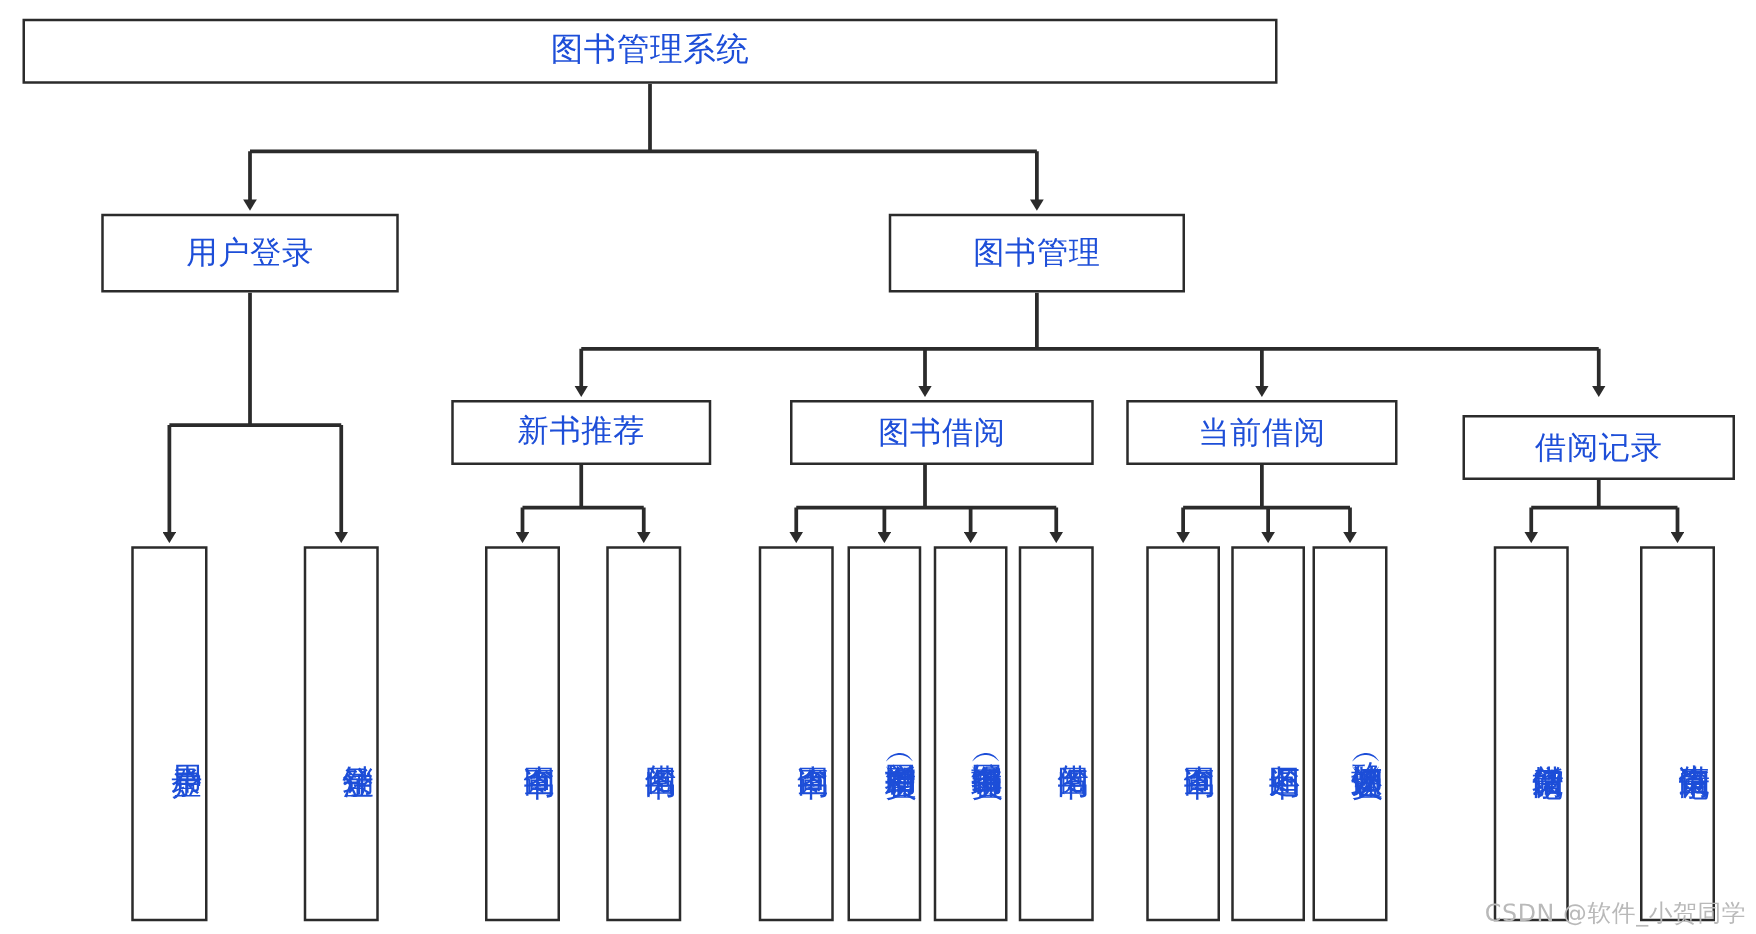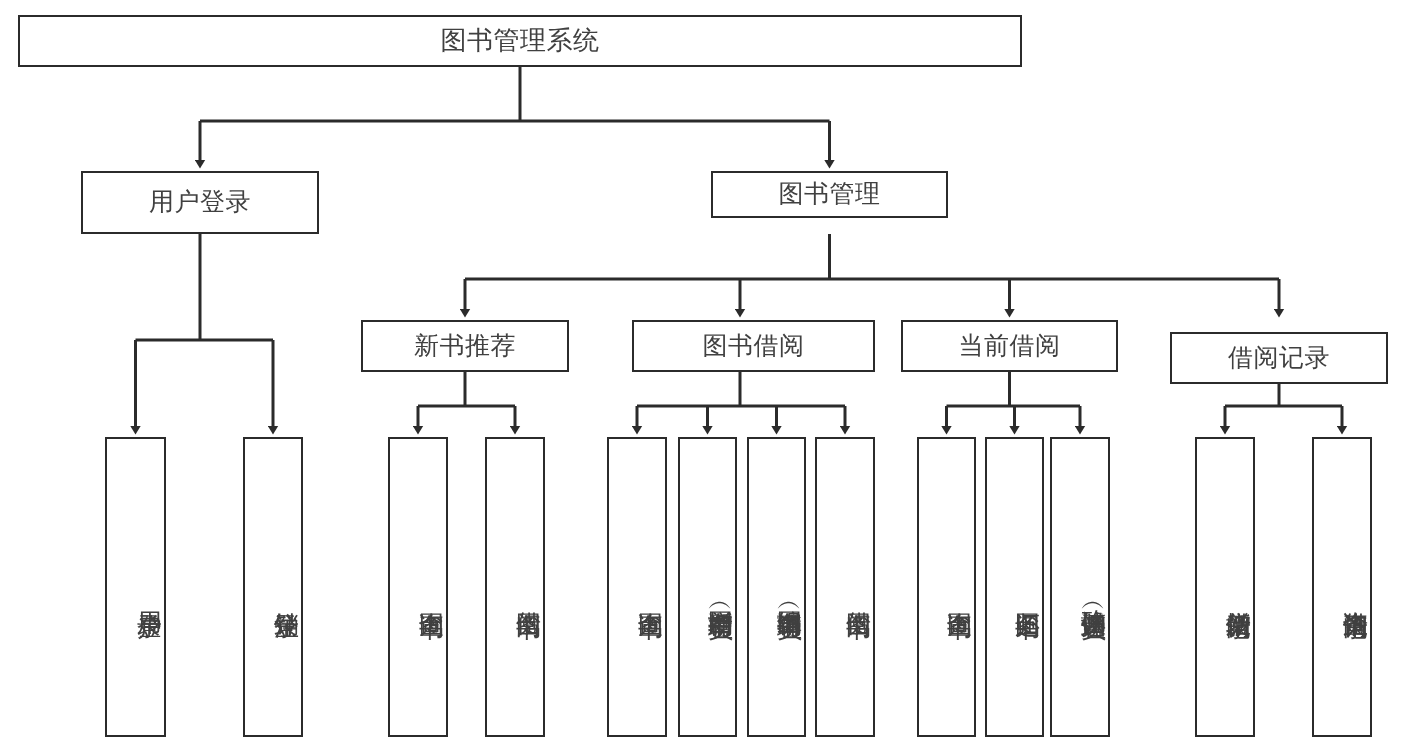--- a/index.html
+++ b/index.html
@@ -26,21 +26,21 @@
     height: 747px;
   }
   .node {
     position: absolute;
     box-sizing: border-box;
     border: 2px solid #2b2b2b;
     background: #ffffff;
     display: flex;
     align-items: center;
     justify-content: center;
-    color: #404040;
+    color: #1d4ed8;
     z-index: 2;
   }
   .node.horizontal {
     font-size: 25px;
     line-height: 1.15;
     letter-spacing: 0.5px;
   }
   .node.root {
     font-size: 26px;
   }
@@ -119,21 +119,21 @@
       </g>
   </svg>
 
   <div id="nodes-layer">
       <div class="node horizontal root" style="left: 18px; top: 15px; width: 1004px; height: 52px;">
         <span class="label">图书管理系统</span>
       </div>
       <div class="node horizontal" style="left: 81px; top: 171px; width: 238px; height: 63px;">
         <span class="label">用户登录</span>
       </div>
-      <div class="node horizontal" style="left: 711px; top: 171px; width: 237px; height: 47px; text-align: right;">
+      <div class="node horizontal" style="left: 711px; top: 171px; width: 237px; height: 63px; text-align: right;">
         <span class="label">图书管理</span>
       </div>
       <div class="node horizontal" style="left: 361px; top: 320px; width: 208px; height: 52px; font-family: Liberation Serif, serif;">
         <span class="label">新书推荐</span>
       </div>
       <div class="node horizontal" style="left: 632px; top: 320px; width: 243px; height: 52px;">
         <span class="label">图书借阅</span>
       </div>
       <div class="node horizontal" style="left: 901px; top: 320px; width: 217px; height: 52px; align-items: center;">
         <span class="label">当前借阅</span>
@@ -175,13 +175,14 @@
         <span class="label">确认归还（管理员）</span>
       </div>
       <div class="node vertical" style="left: 1195px; top: 437px; width: 60px; height: 300px;">
         <span class="label">新增借阅记录</span>
       </div>
       <div class="node vertical" style="left: 1312px; top: 437px; width: 60px; height: 300px;">
         <span class="label">查询借阅记录</span>
       </div>
     </div>
 
+  <div class="watermark">CSDN @软件_小贺同学</div>
 </div>
 
 </body></html>

